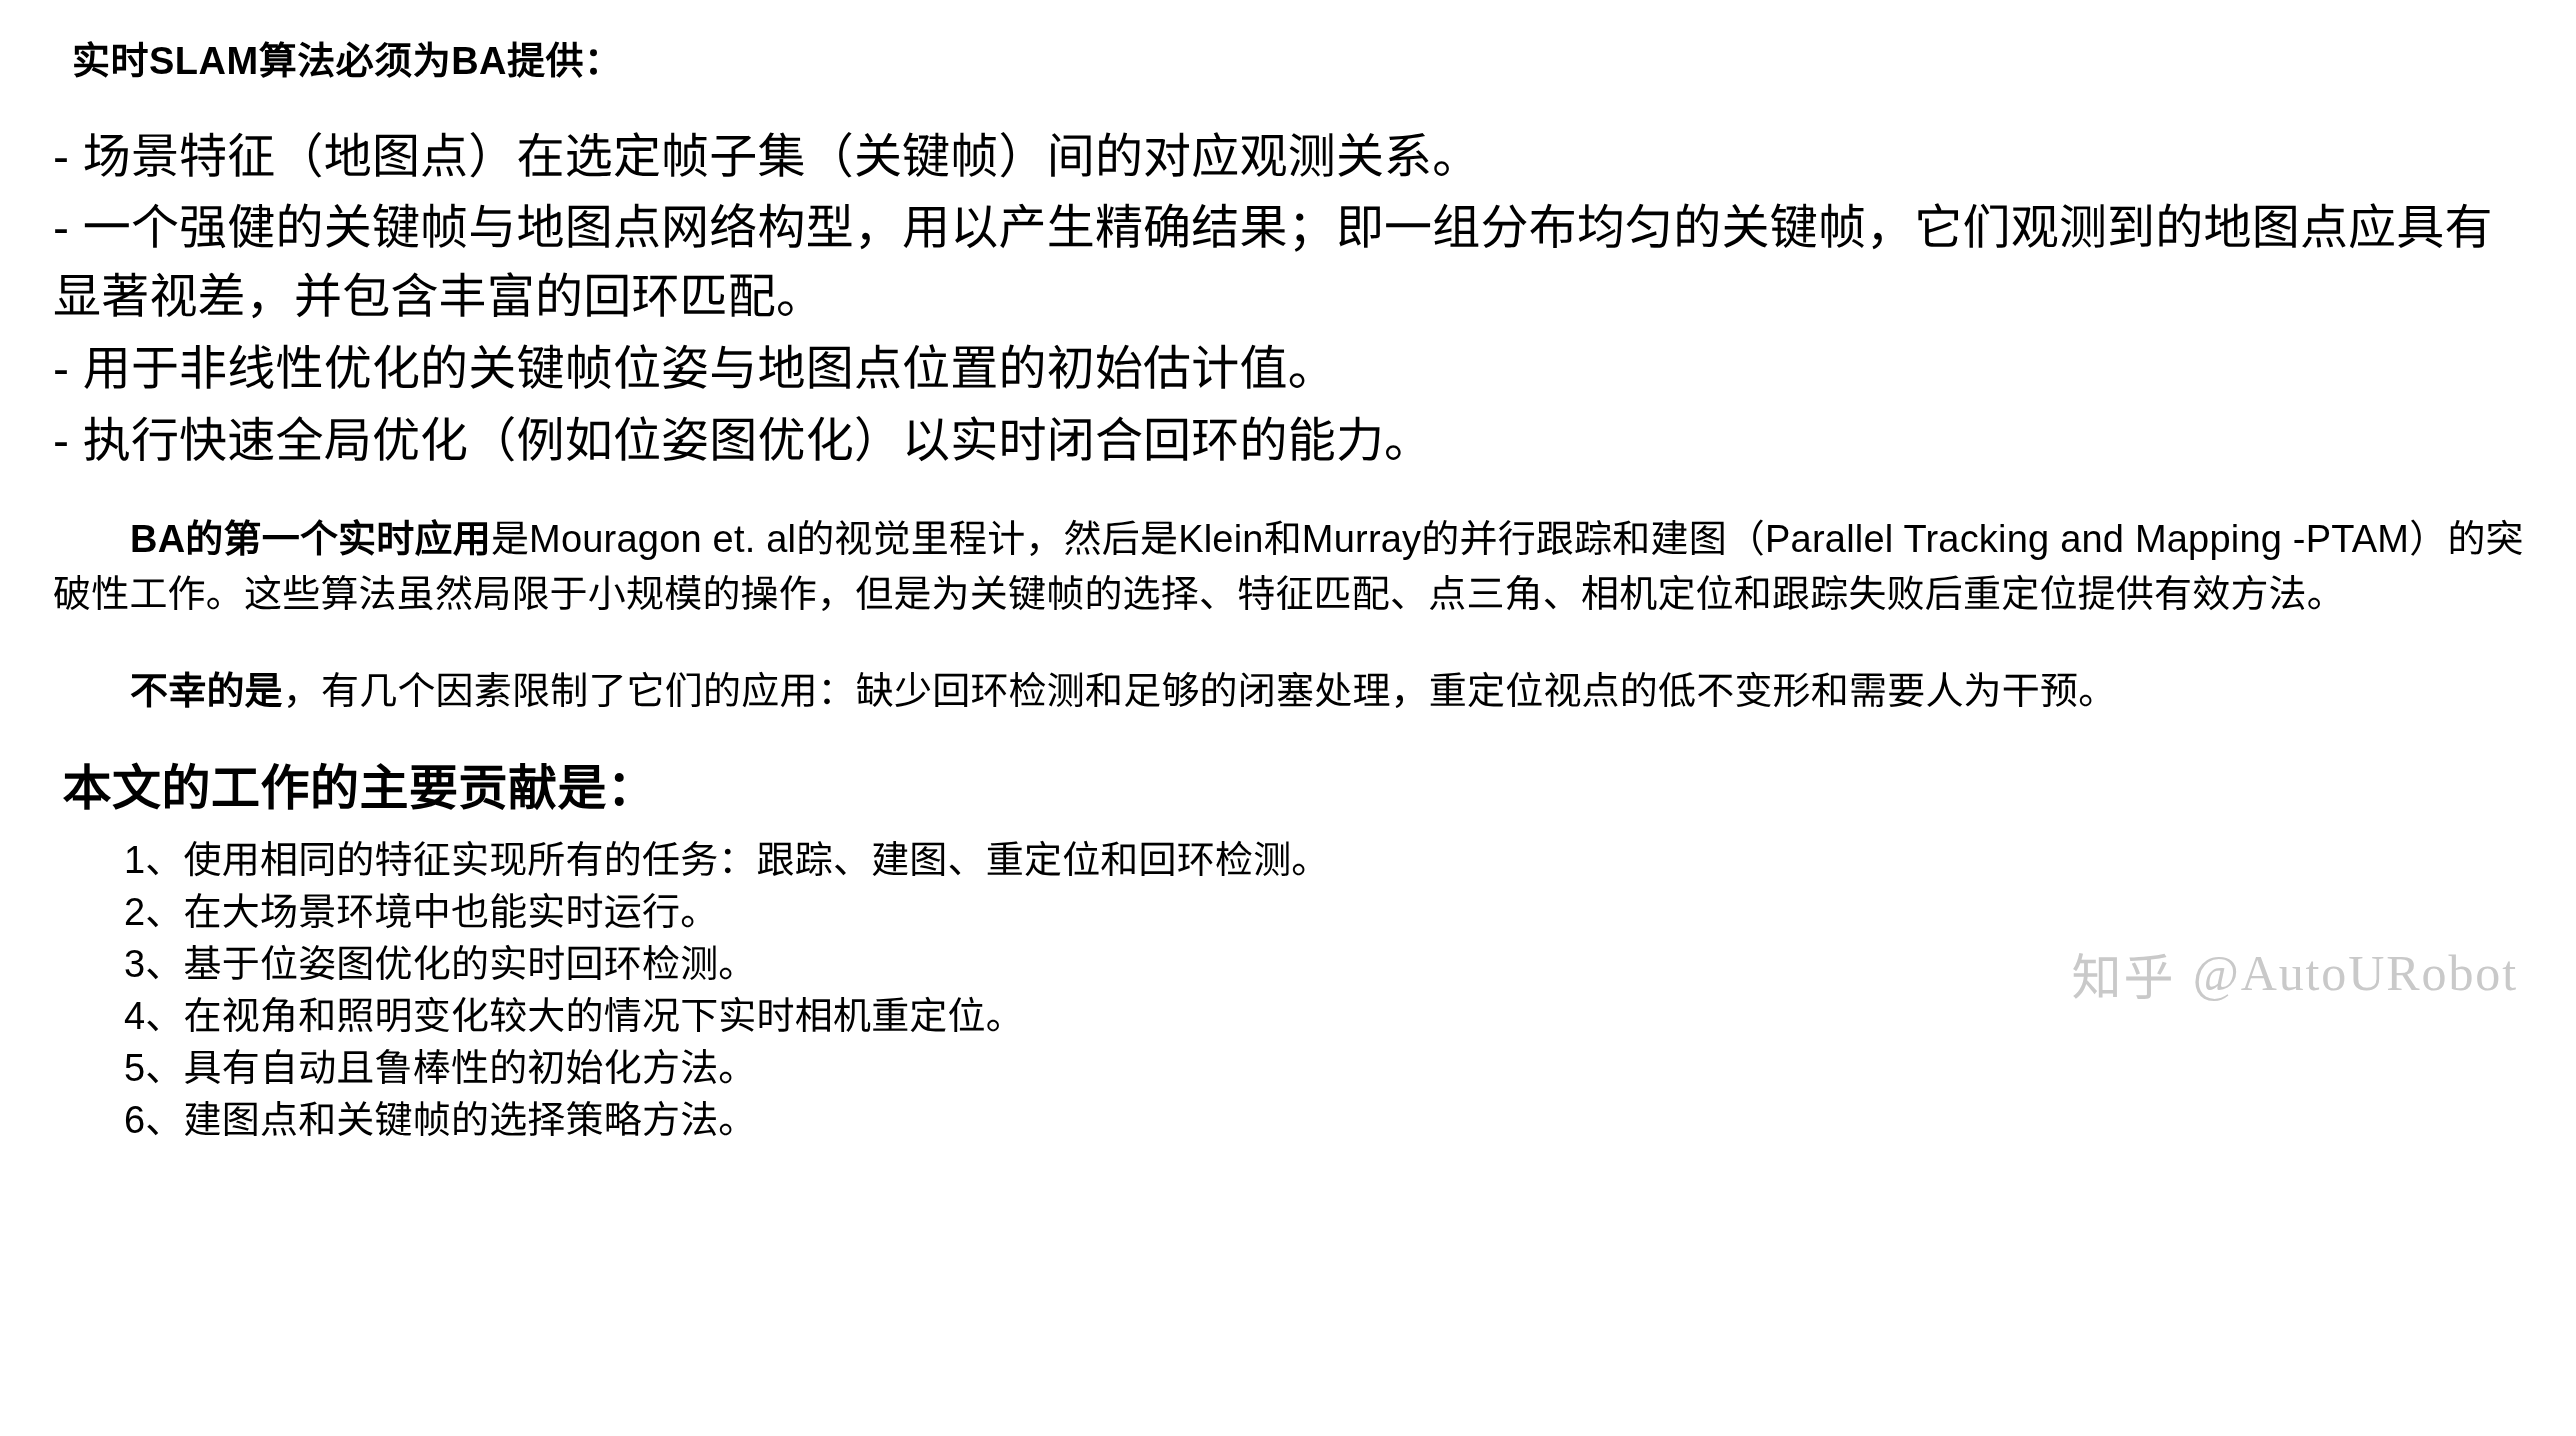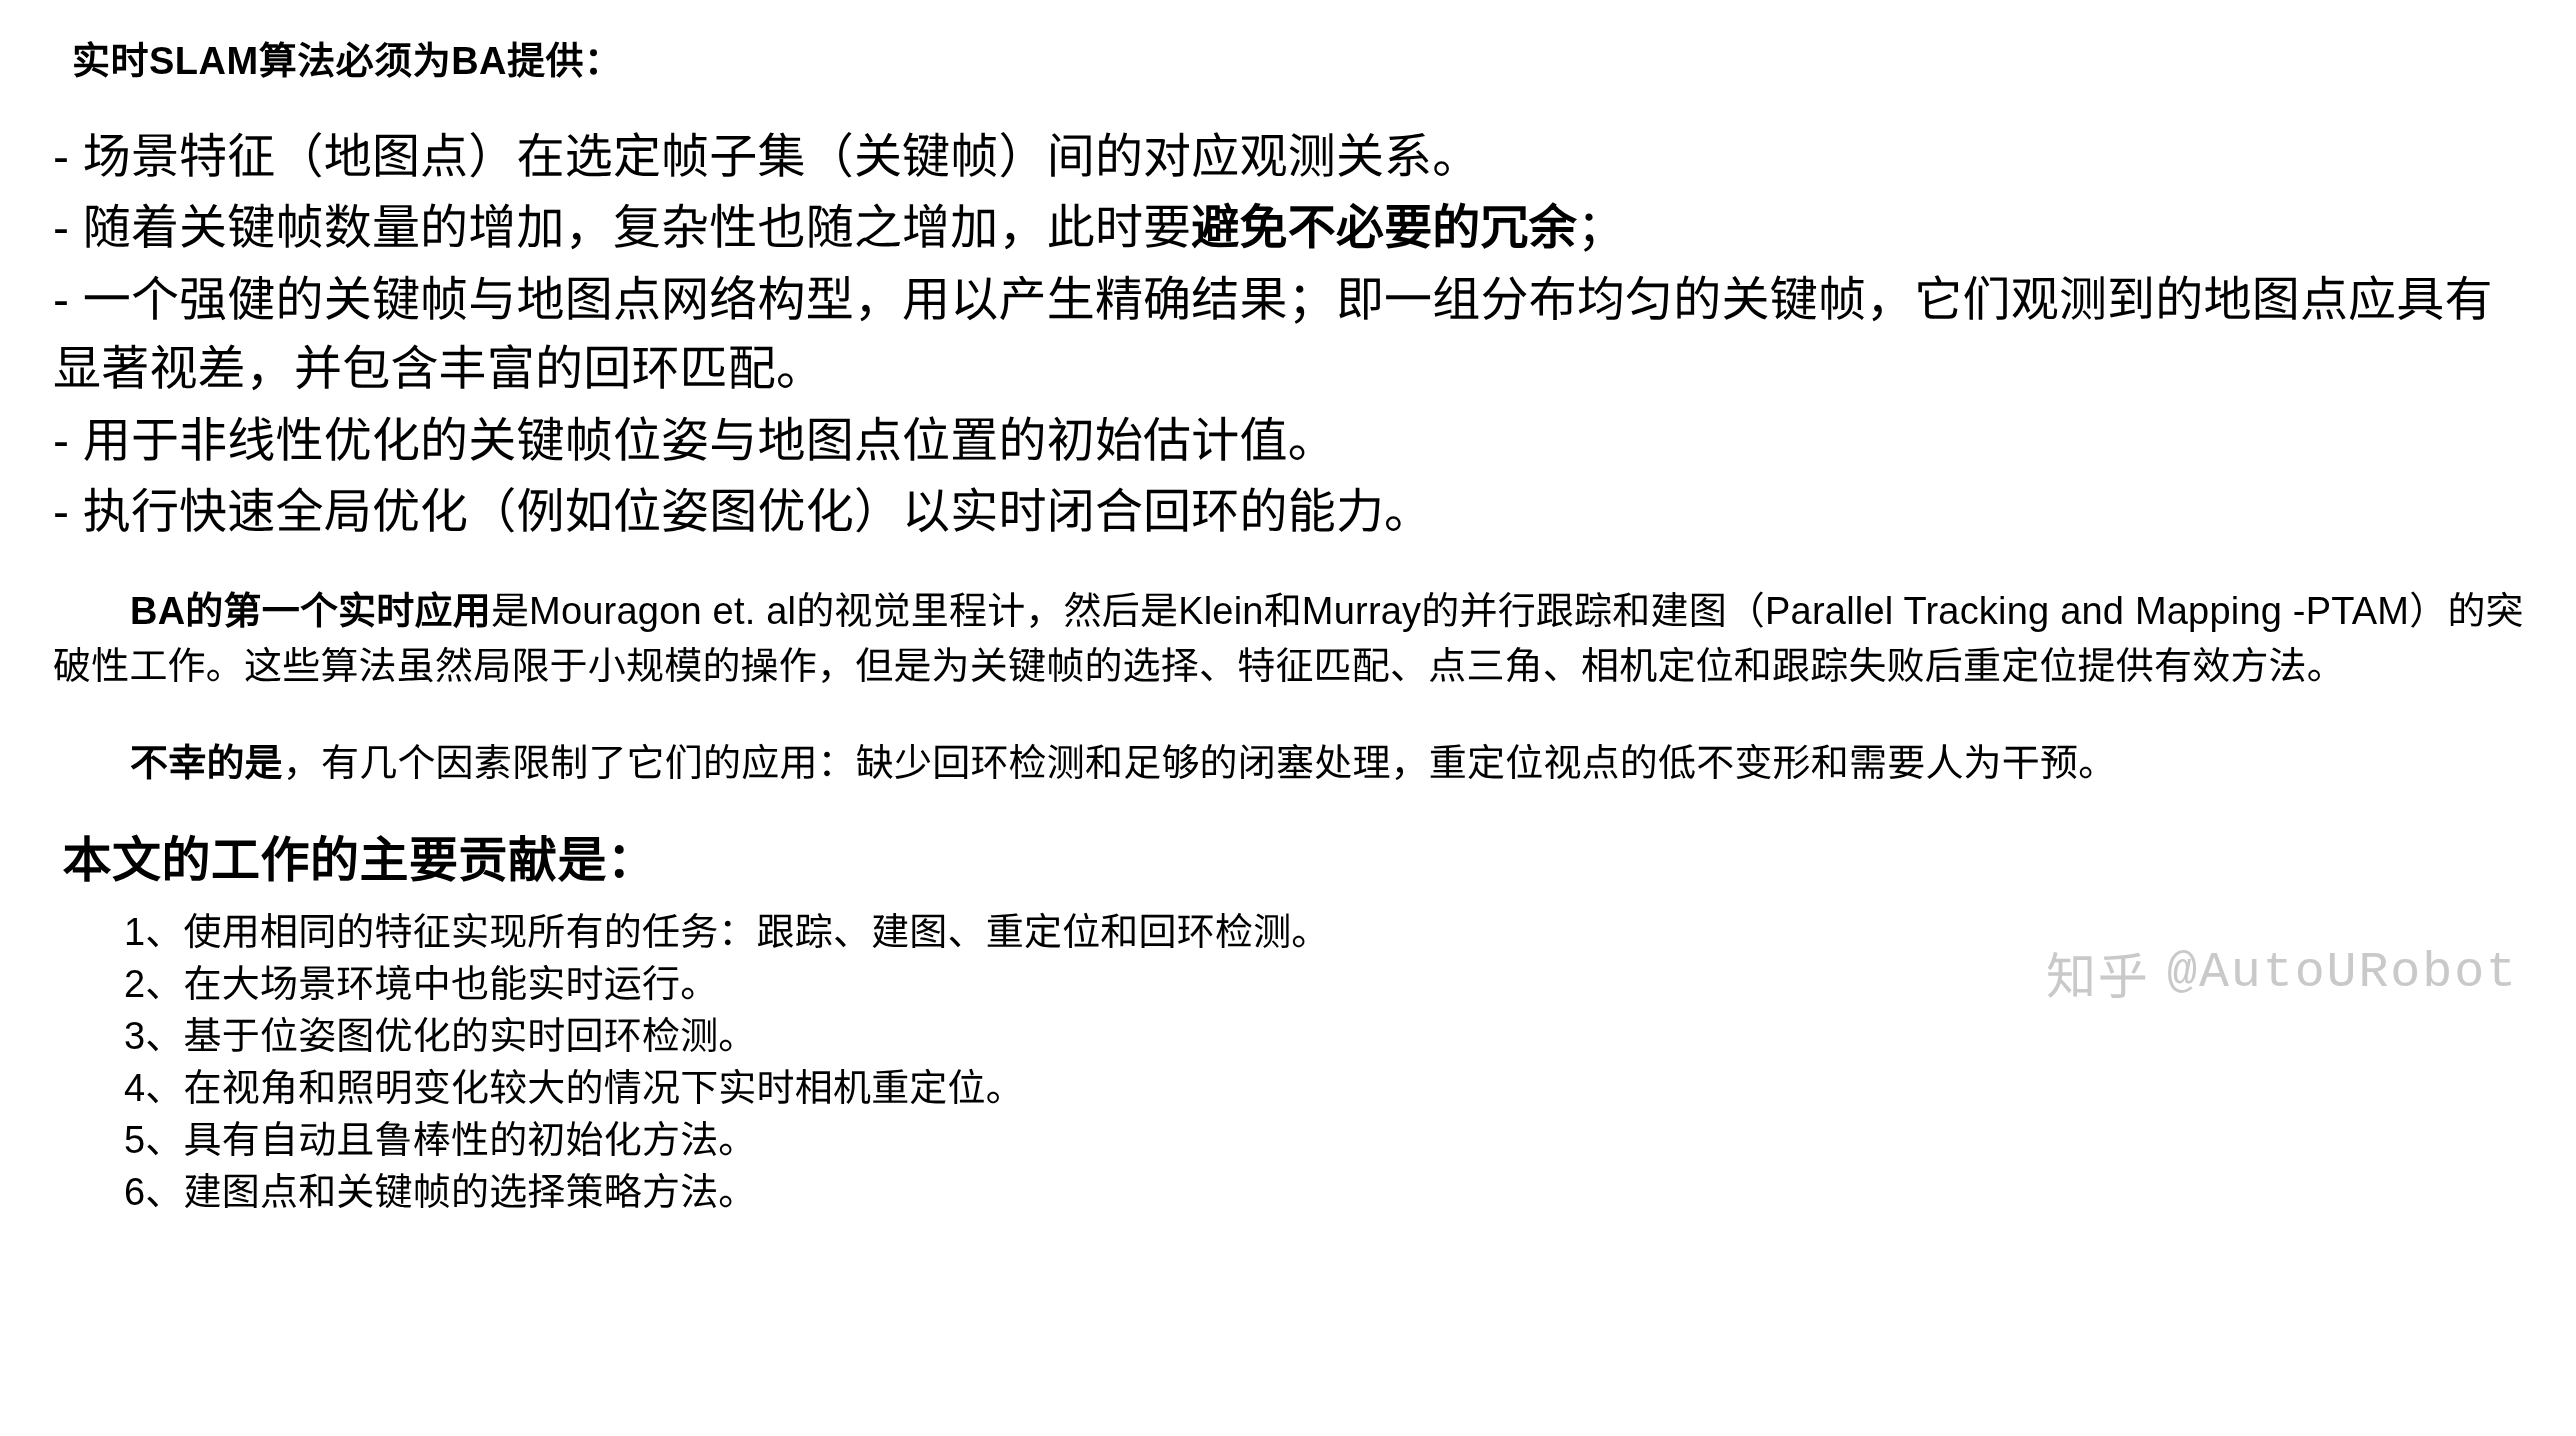--- a/index.html
+++ b/index.html
@@ -70,42 +70,41 @@
     line-height: 1.37;
     letter-spacing: 0.2px;
   }
   .watermark {
     position: absolute;
     right: 58px;
     bottom: 35px;
     font-size: 50px;
     color: #c9c9c9;
     letter-spacing: 1.9px;
-    font-family: Liberation Mono, monospace;
+    font-family: Liberation Serif, serif;
     white-space: nowrap;
     display: flex;
     align-items: center;
     gap: 17.3px;
   }
   .watermark .zhihu-logo {
     font-size: 50px;
     color: #c9c9c9;
     font-weight: 500;
   }
 </style>
 </head>
 <body>
 
 <div class="page">
 
   <h1 class="heading"><span>实时SLAM算法必须为BA提供</span><span>：</span></h1>
 
   <ul class="bullet-list">
     <li><span>- 场景特征（地图点）在选定帧子集（关键帧）间的对应观测关系。</span></li>
-    <li><span>- 随着关键帧数量的增加，复杂性也随之增加，此时要</span><span class="b">避免不必要的冗余</span><span>；</span></li>
     <li><span>- 一个强健的关键帧与地图点网络构型，用以产生精确结果；即一组分布均匀的关键帧，它们观测到的地图点应具有显著视差，并包含丰富的回环匹配。</span></li>
     <li><span>- 用于非线性优化的关键帧位姿与地图点位置的初始估计值。</span></li>
     <li><span>- 执行快速全局优化（例如位姿图优化）以实时闭合回环的能力。</span></li>
   </ul>
 
   <p class="para"><span class="b">BA的第一个实时应用</span><span>是Mouragon et. al的视觉里程计，然后是Klein和Murray的并行跟踪和建图（Parallel Tracking and Mapping -PTAM）的突破性工作。这些算法虽然局限于小规模的操作，但是为关键帧的选择、特征匹配、点三角、相机定位和跟踪失败后重定位提供有效方法。</span></p>
 
   <p class="para second"><span class="b">不幸的是</span><span>，有几个因素限制了它们的应用：缺少回环检测和足够的闭塞处理，重定位视点的低不变形和需要人为干预。</span></p>
 
   <h2 class="contrib-heading">本文的工作的主要贡献是：</h2>

